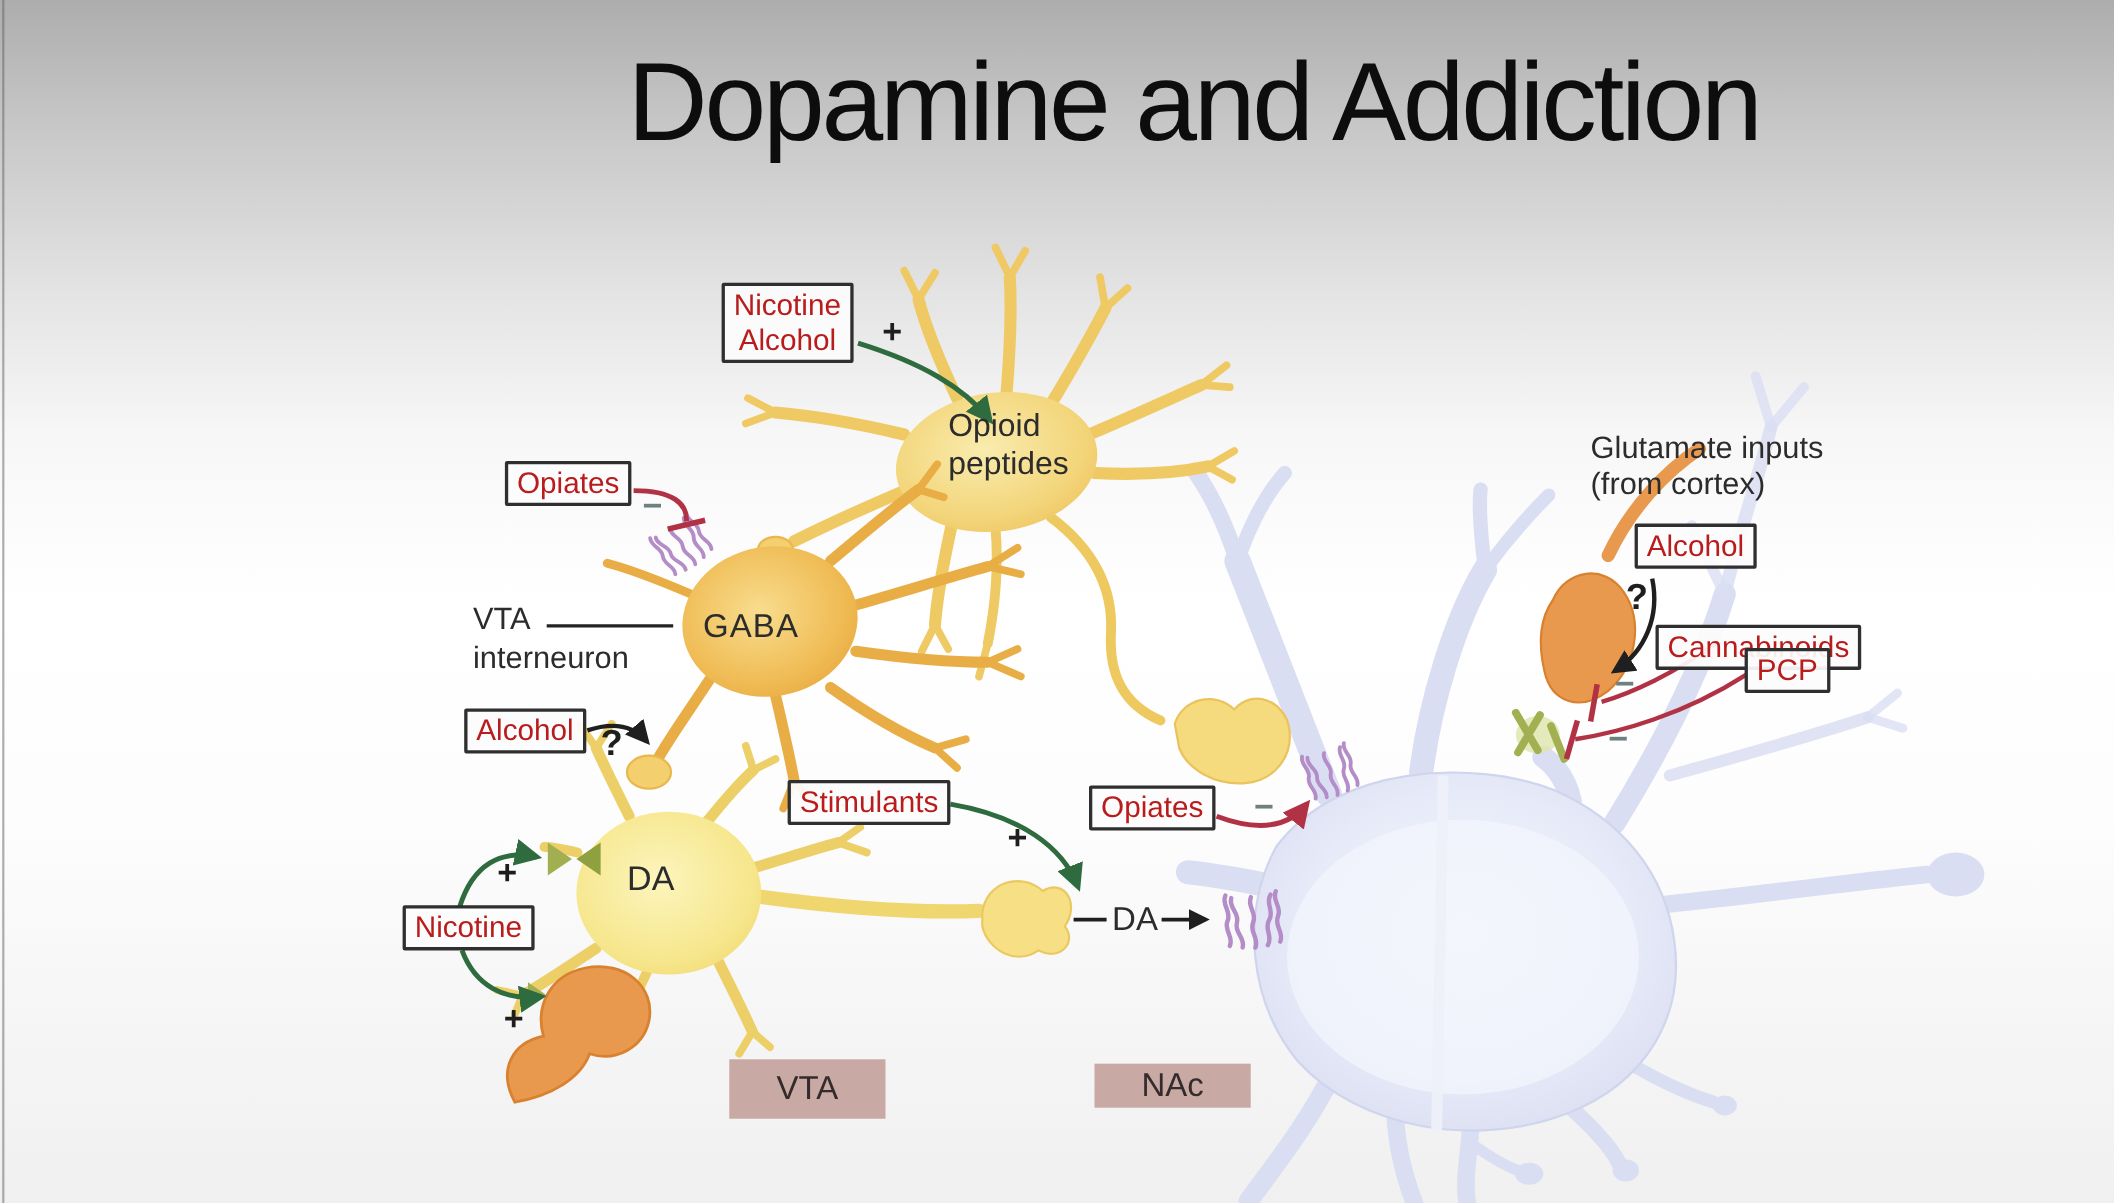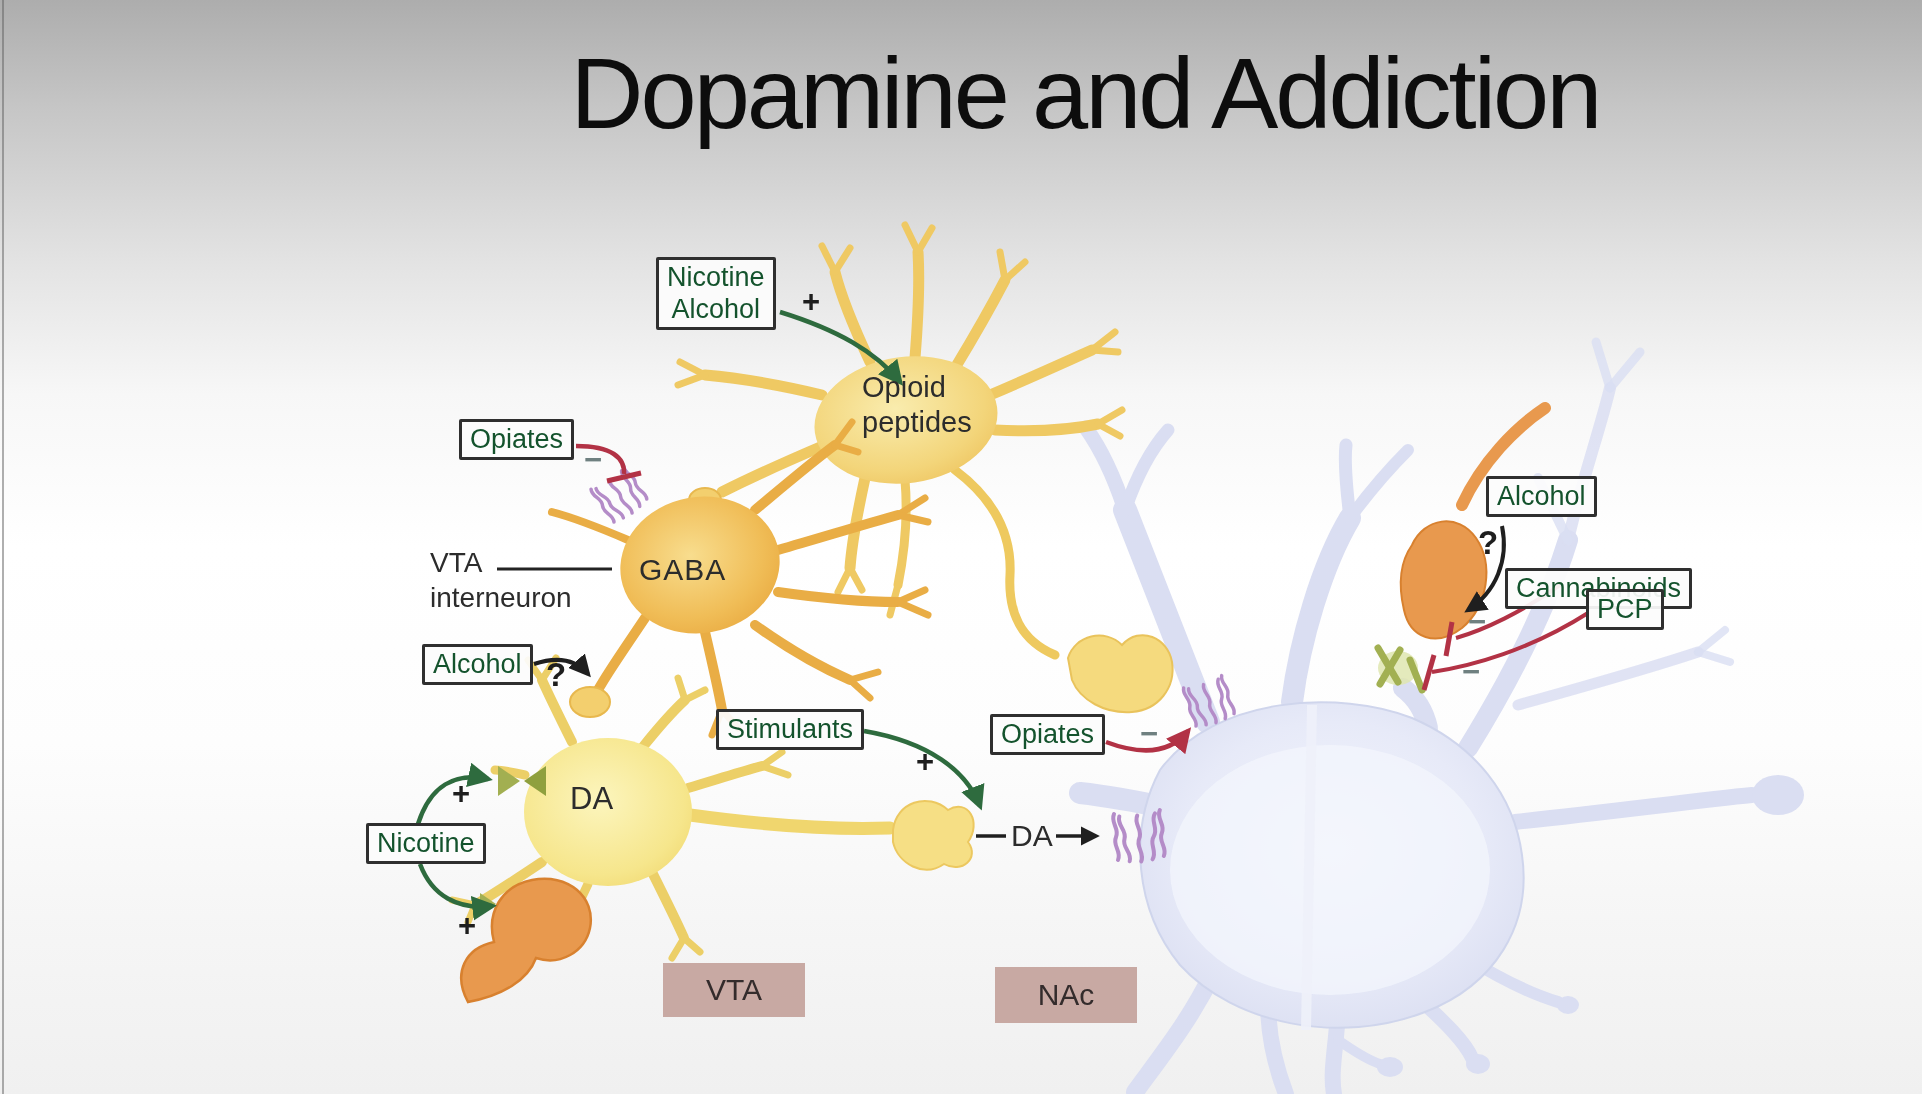--- a/index.html
+++ b/index.html
@@ -9,21 +9,21 @@
     background:linear-gradient(180deg,#adadad 0%,#c6c6c6 10%,#e3e3e3 24%,#f7f7f7 36%,#ffffff 50%,#fdfdfd 68%,#f5f5f5 86%,#f0f0f0 100%);
   }
   .edge-line{position:absolute; left:2px; top:0; width:2px; height:100%; background:rgba(96,96,96,.5);}
   .title{
     position:absolute; left:420px; top:40px; width:1330px; text-align:center;
     font-size:101px; font-weight:400; letter-spacing:-3px; color:#0d0d0d; line-height:1.05;
   }
   svg.diagram{position:absolute; left:0; top:0;}
   .box{
     position:absolute; border:3px solid #2f2f2f; background:rgba(252,252,252,.93);
-    color:#14532d; font-size:27px; line-height:32px; padding:1px 8px 2px; text-align:center;
+    color:#b91c1c; font-size:27px; line-height:32px; padding:1px 8px 2px; text-align:center;
     border-radius:2px; white-space:nowrap;
   }
   .box span{display:block;}
   .txt{position:absolute; color:#2c2c2c; font-size:29px; line-height:35px; white-space:nowrap;}
   .sign{position:absolute; font-size:31px; font-weight:700; color:#1e1e1e;}
   .sign.minus{color:#6f8080; font-weight:600;}
   .sign.q{font-size:33px;}
   .tag{
     position:absolute; width:142px; height:54px; background:#c8a9a3; color:#342c2c;
     font-size:30px; display:flex; align-items:center; justify-content:center;
@@ -261,28 +261,32 @@
   <div class="txt" style="left:862px; top:370px;">
     <div>Opioid</div>
     <div>peptides</div>
   </div>
   <div class="txt" style="left:430px; top:545px; font-size:28px;">
     <div>VTA</div>
     <div>interneuron</div>
   </div>
   <div class="txt" style="left:620px; top:552px; font-size:30px; letter-spacing:1px;margin-left:19px;">GABA</div>
   <div class="txt" style="left:570px; top:781px; font-size:31px;">DA</div>
+  <div class="txt" style="left:1446px; top:390px; font-size:28px; line-height:33px;">
+    <div>Glutamate inputs</div>
+    <div>(from cortex)</div>
+  </div>
   <div class="txt" style="left:1011px; top:818px; font-size:30px;">DA</div>
 
   <div class="sign" style="left:802px; top:284px;">+</div>
   <div class="sign minus" style="left:584px; top:442px;">−</div>
   <div class="sign q" style="left:546px; top:656px;">?</div>
   <div class="sign" style="left:452px; top:776px;">+</div>
   <div class="sign" style="left:458px; top:908px;">+</div>
   <div class="sign" style="left:916px; top:744px;">+</div>
   <div class="sign minus" style="left:1140px; top:716px;">−</div>
   <div class="sign q" style="left:1478px; top:524px;">?</div>
   <div class="sign minus" style="left:1468px; top:604px;">−</div>
   <div class="sign minus" style="left:1462px; top:654px;">−</div>
 
   <div class="tag" style="left:663px; top:963px;">VTA</div>
-  <div class="tag" style="left:995px; top:967px; height:56px;">NAc</div>
+  <div class="tag" style="left:995px; top:967px; height:40px;">NAc</div>
 </div>
 
 </body></html>

